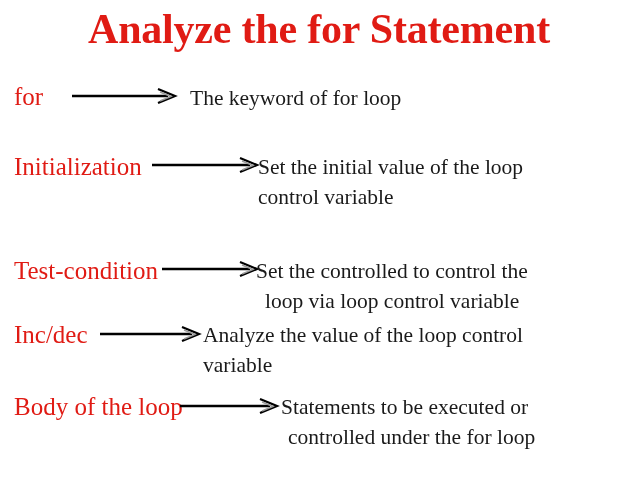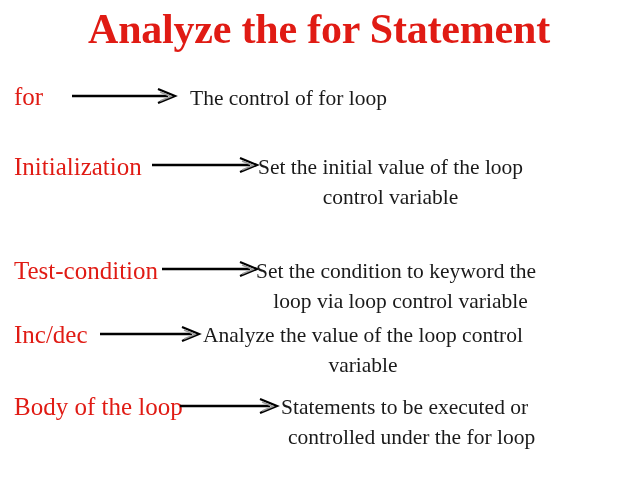--- a/index.html
+++ b/index.html
@@ -58,21 +58,20 @@
   .row-desc {
     position: absolute;
     color: #1a1a1a;
     font-family: "Liberation Serif", "DejaVu Serif", serif;
     font-size: 21.5px;
     line-height: 30px;
     white-space: nowrap;
   }
   .row-desc .line2 {
     display: block;
-    text-align: center;
   }
 
   
   .arrow {
     position: absolute;
     height: 16px;
     overflow: visible;
   }
   .arrow svg {
     display: block;
@@ -91,21 +90,21 @@
 
     <div class="arrow" style="left:72px; top:88px; width:106px;">
       <svg width="106" height="16" viewBox="0 0 106 16">
         <line x1="0" y1="8" x2="96" y2="8" stroke="#000000" stroke-width="2.6"></line>
         <polyline points="86,1 103,8 86,15" fill="none" stroke="#000000" stroke-width="2.2"></polyline>
         <polyline points="88,4 99,8.5 88,13" fill="none" stroke="#9a9a9a" stroke-width="1.4"></polyline>
       </svg>
     </div>
 
     <div class="row-desc" style="left:190px; top:83px;">
-      <span class="line1">The control of for loop</span>
+      <span class="line1">The keyword of for loop</span>
     </div>
   </div>
 
   <div class="row">
     <div class="row-label" style="left:14px; top:154px;">Initialization</div>
 
     <div class="arrow" style="left:152px; top:157px; width:108px;">
       <svg width="108" height="16" viewBox="0 0 108 16">
         <line x1="0" y1="8" x2="98" y2="8" stroke="#000000" stroke-width="2.6"></line>
         <polyline points="88,1 105,8 88,15" fill="none" stroke="#000000" stroke-width="2.2"></polyline>
@@ -124,21 +123,21 @@
 
     <div class="arrow" style="left:162px; top:261px; width:98px;">
       <svg width="98" height="16" viewBox="0 0 98 16">
         <line x1="0" y1="8" x2="88" y2="8" stroke="#000000" stroke-width="2.6"></line>
         <polyline points="78,1 95,8 78,15" fill="none" stroke="#000000" stroke-width="2.2"></polyline>
         <polyline points="80,4 91,8.5 80,13" fill="none" stroke="#9a9a9a" stroke-width="1.4"></polyline>
       </svg>
     </div>
 
     <div class="row-desc" style="left:256px; top:256px;">
-      <span class="line1">Set the condition to keyword the</span>
+      <span class="line1">Set the controlled to control the</span>
       <span class="line2" style="margin-left:9px;">loop via loop control variable</span>
     </div>
   </div>
 
   <div class="row">
     <div class="row-label" style="left:14px; top:322px;">Inc/dec</div>
 
     <div class="arrow" style="left:100px; top:326px; width:102px;">
       <svg width="102" height="16" viewBox="0 0 102 16">
         <line x1="0" y1="8" x2="92" y2="8" stroke="#000000" stroke-width="2.6"></line>

